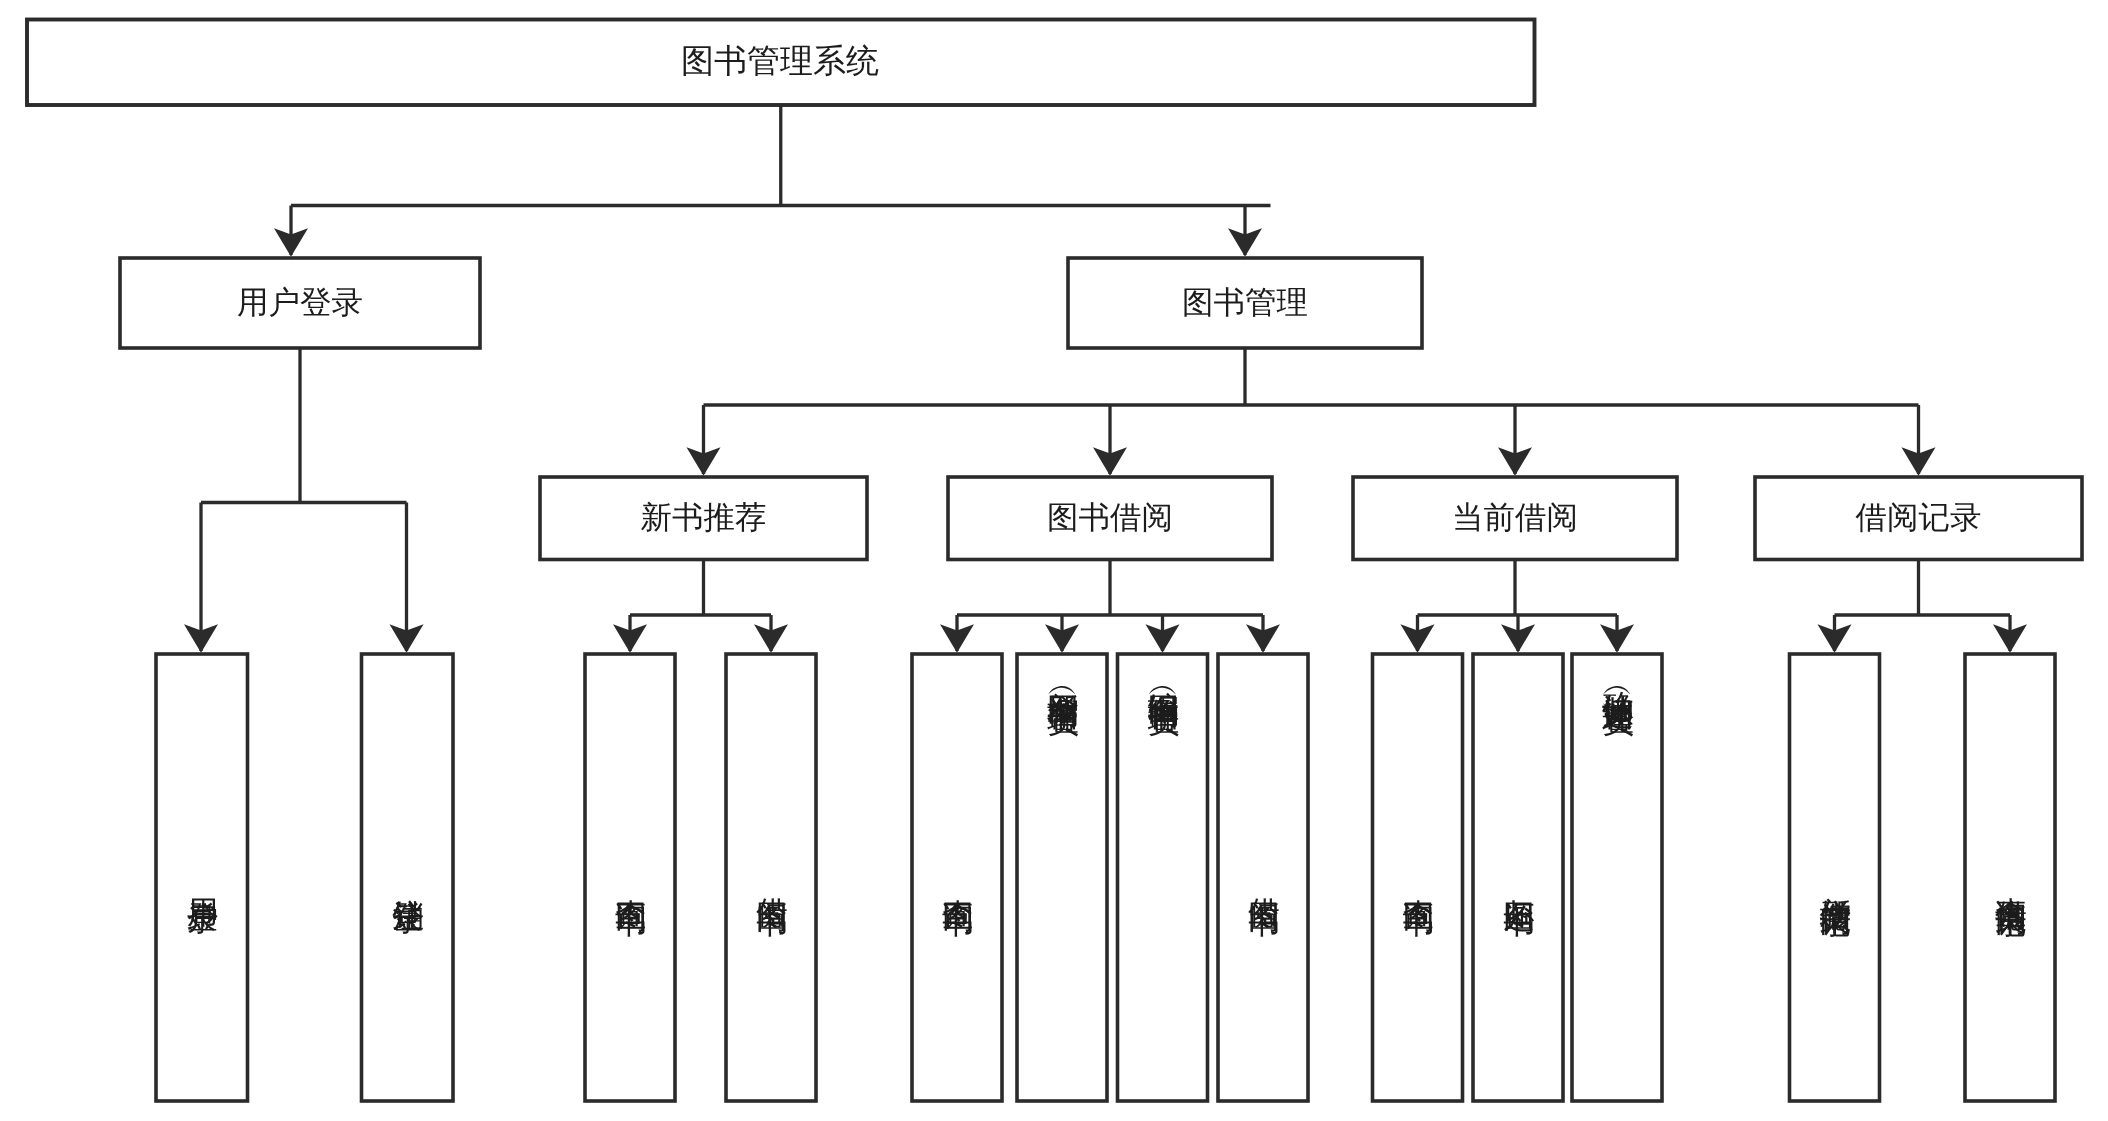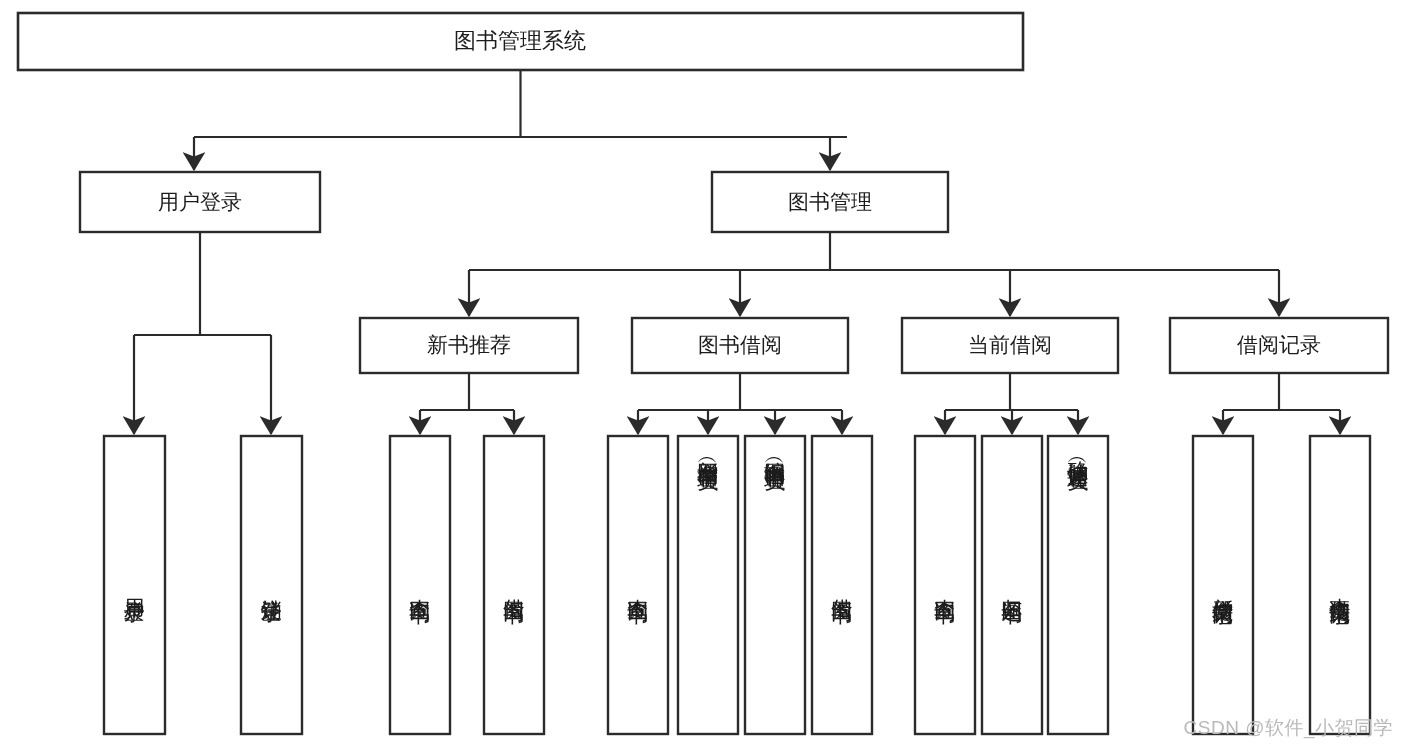--- a/index.html
+++ b/index.html
@@ -232,14 +232,13 @@
   <div class="vlabel-wrap" style="left:1048px; top:436px; width:60px; height:298px; align-items:flex-start;">
     <span class="vlabel" style="padding-top:8px;">确认归还（管理员）</span>
   </div>
   <div class="vlabel-wrap" style="left:1193px; top:436px; width:60px; height:298px;">
     <span class="vlabel">新增借阅记录</span>
   </div>
   <div class="vlabel-wrap" style="left:1310px; top:436px; width:60px; height:298px;">
     <span class="vlabel">查询借阅记录</span>
   </div>
 
-  <div class="watermark">CSDN @软件_小贺同学</div>
 </div>
 
 </body></html>

